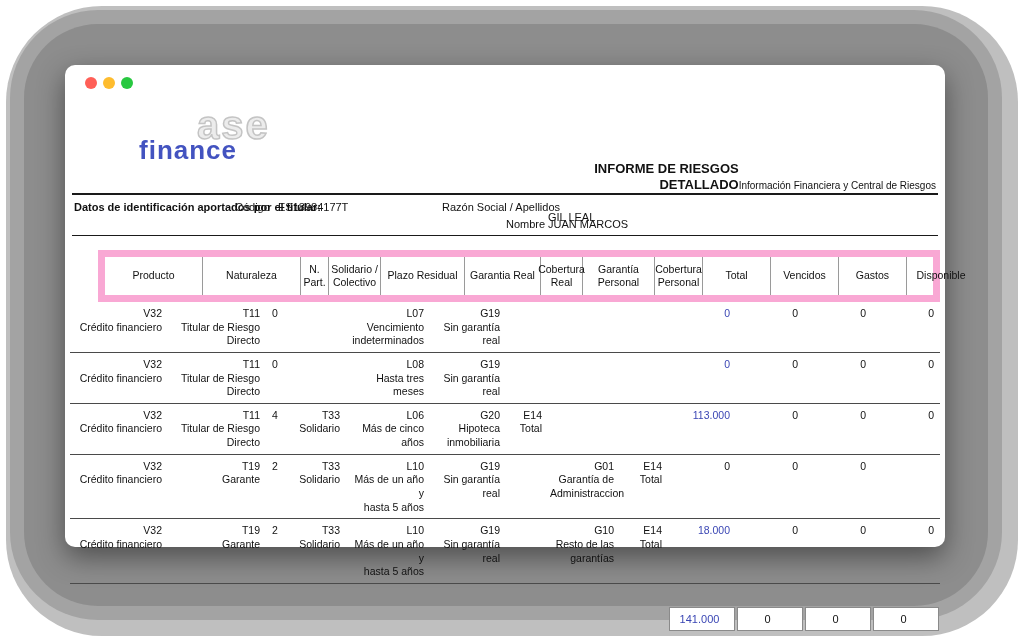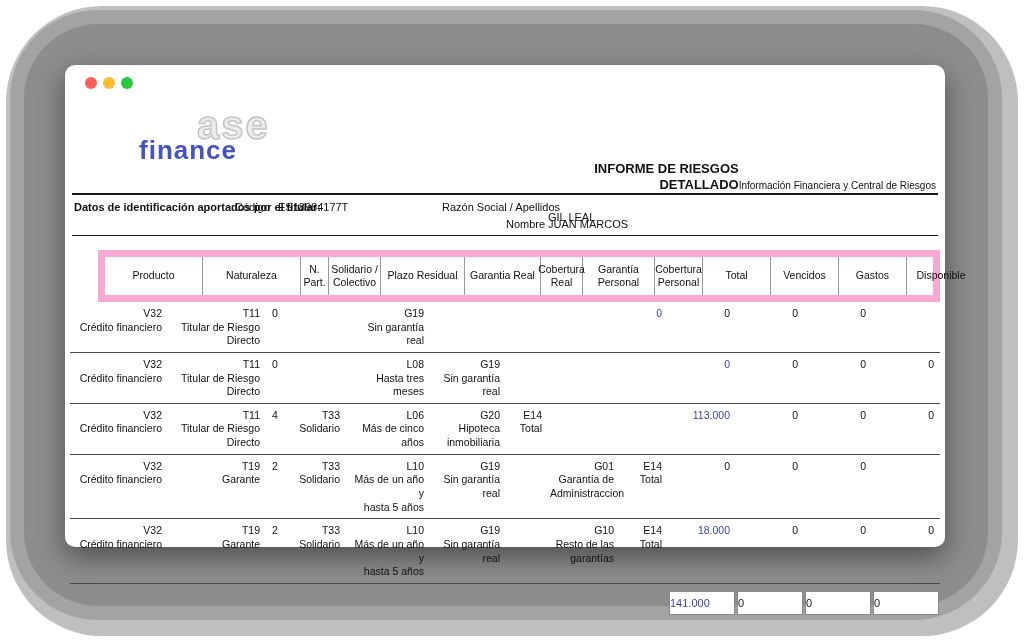--- a/index.html
+++ b/index.html
@@ -64,22 +64,22 @@
         text-align:center; font-size:10.5px; color:#111;
         border-right:1px solid #9a9a9a; padding:2px 2px; line-height:1.25; }
   .th:last-child { border-right:none; }
 
   .tr { border-bottom:1px solid #4a4a4a; min-height:46px; }
   .td { font-size:10.5px; color:#111; text-align:right; padding:5px 6px 4px 2px;
         white-space:pre-line; line-height:1.3; }
   .td.left { text-align:left; padding-left:6px; }
 
   .totals { margin-top:7px; }
-  .total-box { height:22px; border:1px solid #8a8a8a; margin:0 1px;
-               font-size:11px; line-height:22px; text-align:left; padding-right:5px;
+  .total-box { height:22px; border:1px solid #8a8a8a; margin:16px 1px;
+               font-size:11px; line-height:22px; text-align:center; padding-right:5px;
                color:#111; background:#fff; }
 </style>
 </head>
 <body>
 
 <div class="frame1"></div>
 <div class="frame2"></div>
 <div class="frame3"></div>
 
 <div class="window">
@@ -136,20 +136,23 @@
       </div>
     <div id="table-body">
         <div class="grid13 tr">
           <div class="td">V32
 Crédito financiero</div>
           <div class="td">T11
 Titular de Riesgo
 Directo</div>
           <div class="td left">0</div>
           <div class="td"></div>
+          <div class="td">L07
+Vencimiento
+indeterminados</div>
           <div class="td">G19
 Sin garantía real</div>
           <div class="td"></div>
           <div class="td"></div>
           <div class="td"></div>
           <div class="td" style="color: rgb(58, 70, 180);">0</div>
           <div class="td">0</div>
           <div class="td">0</div>
           <div class="td">0</div>
         </div>

